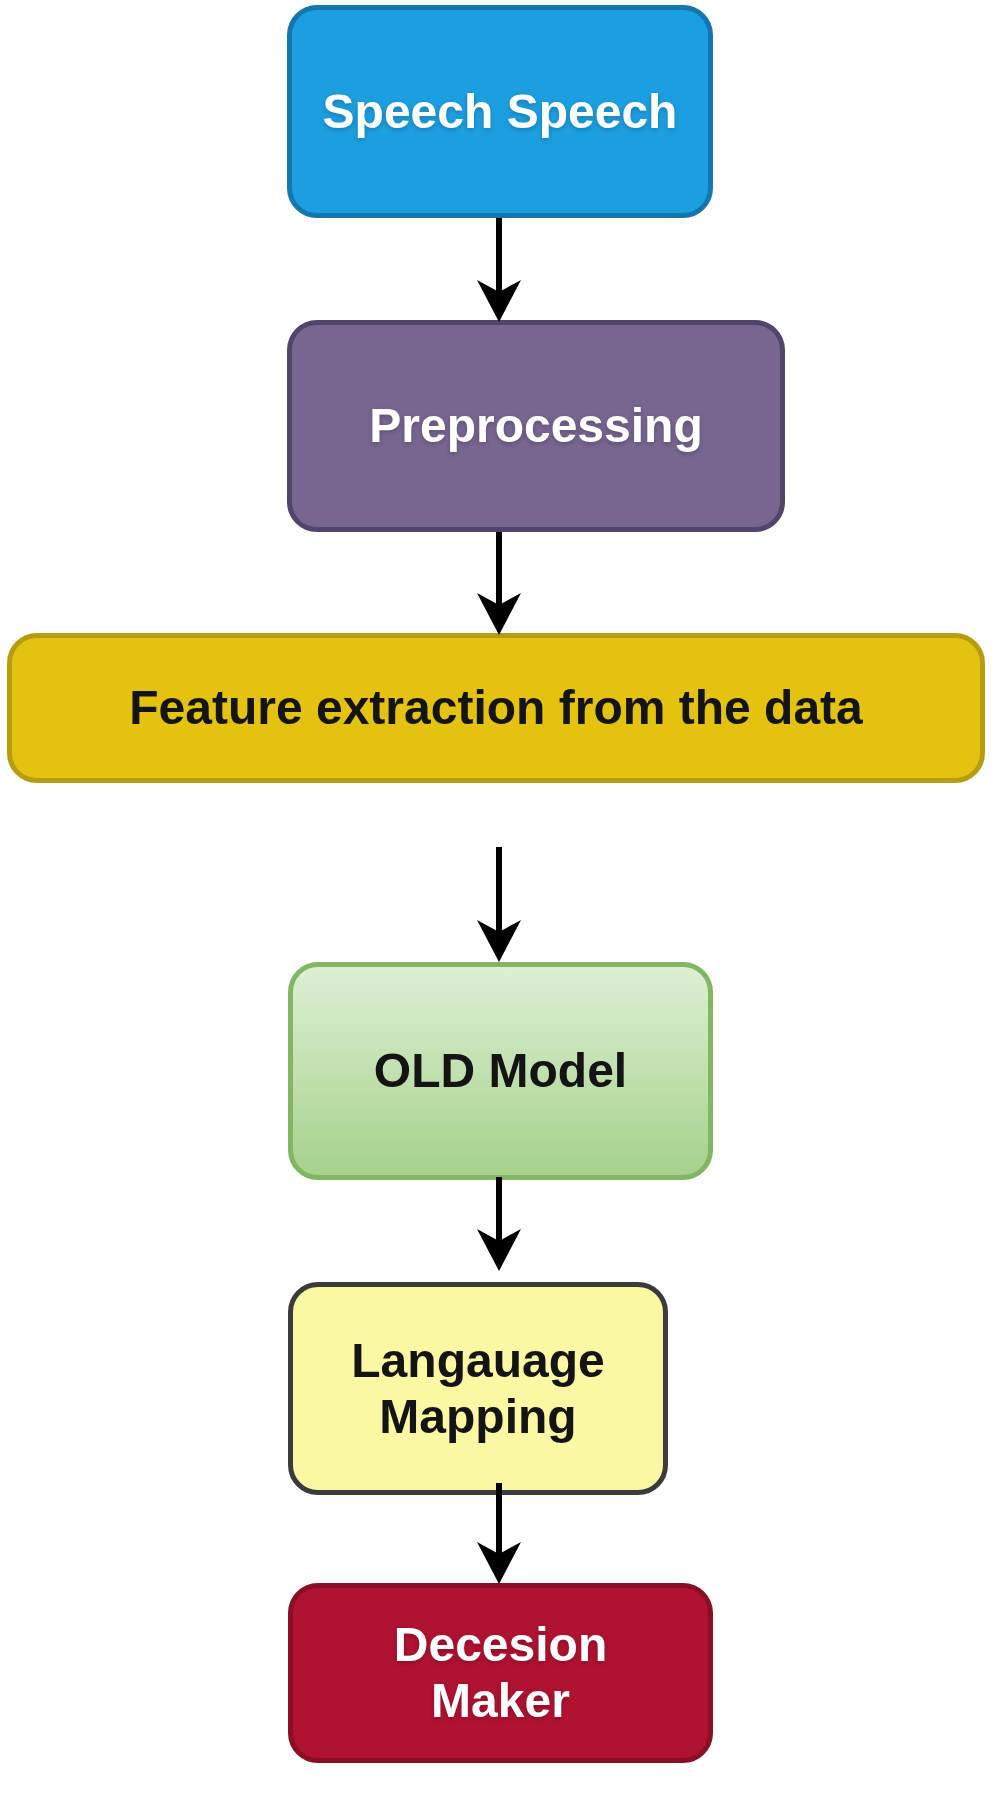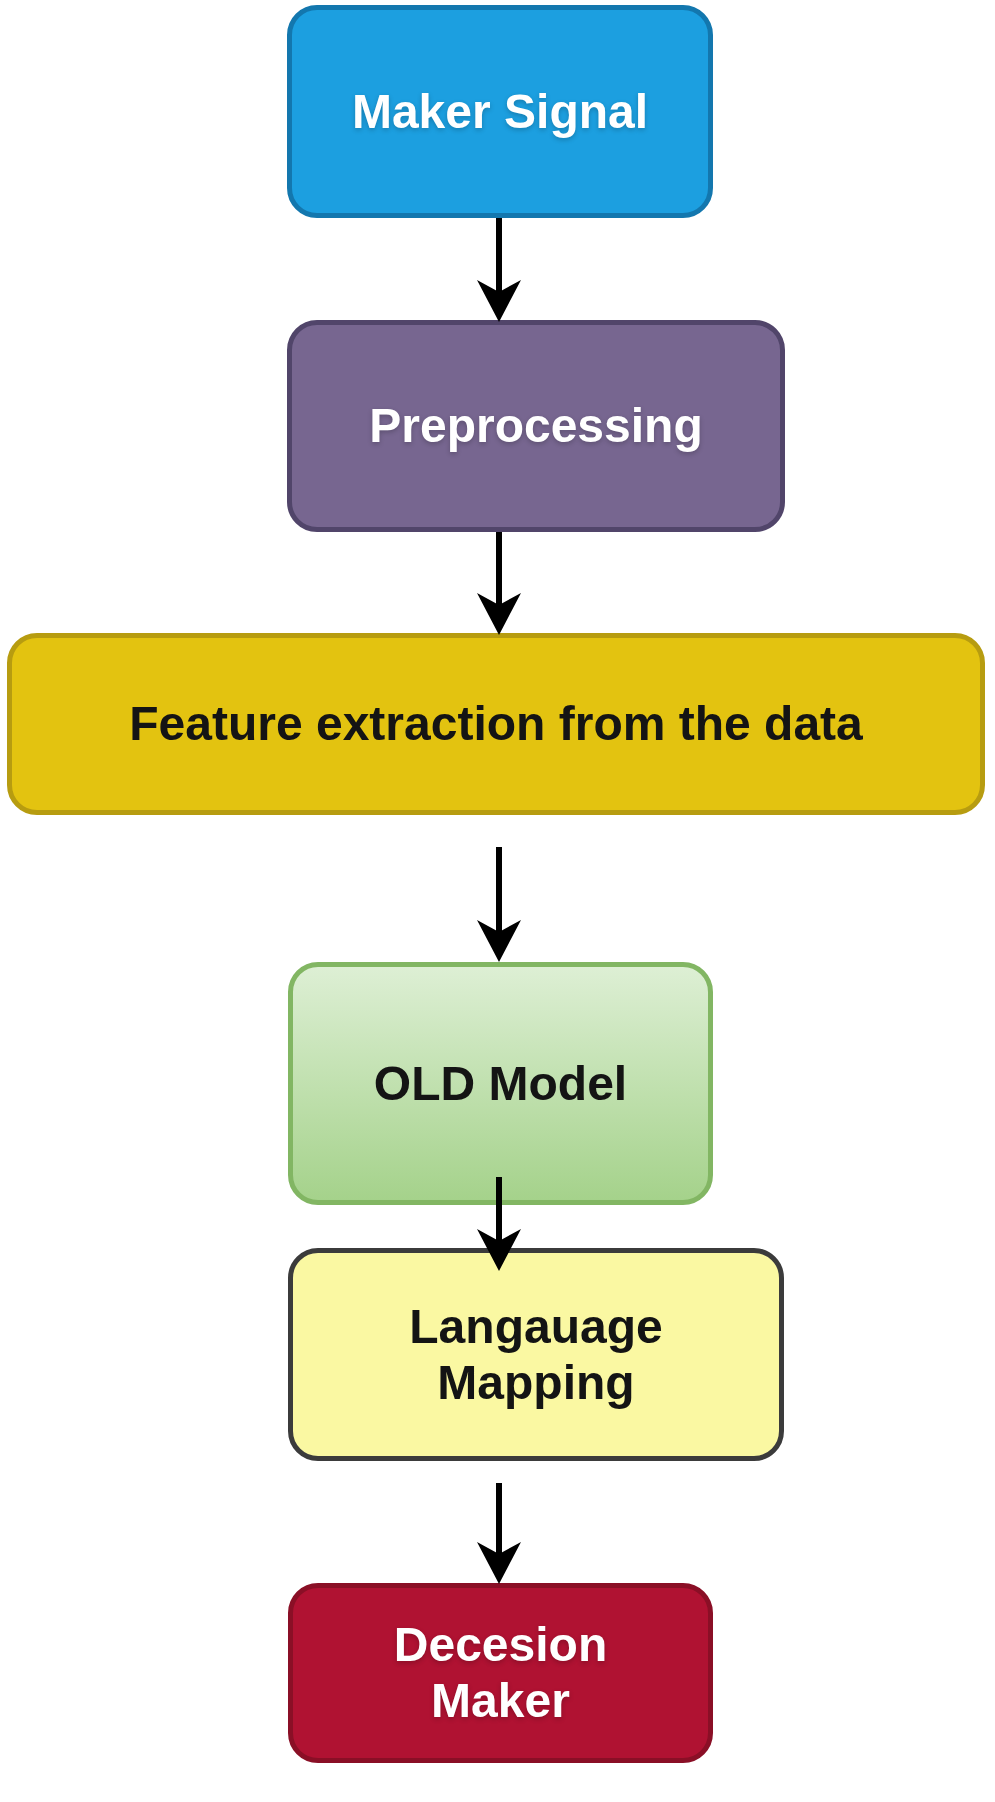--- a/index.html
+++ b/index.html
@@ -29,43 +29,43 @@
     font-weight: bold;
     font-size: 48px;
     line-height: 1.16;
     white-space: pre-line;
   }
   .text-light .label {
     text-shadow: 0 2px 5px rgba(0,0,0,0.22);
   }
   .node-speech   { left: 287px; top: 5px;    width: 426px; height: 213px; }
   .node-preproc  { left: 287px; top: 320px;  width: 498px; height: 212px; }
-  .node-feature  { left: 7px;   top: 633px;  width: 978px; height: 182px; }
+  .node-feature  { left: 7px;   top: 633px;  width: 978px; height: 150px; }
   .node-oldmodel {
-    left: 288px; top: 962px; width: 425px; height: 243px;
+    left: 288px; top: 962px; width: 425px; height: 218px;
     background: linear-gradient(to bottom, var(--fill-top, #dfeed6), var(--fill-bottom, #a5d28b));
   }
-  .node-langmap  { left: 288px; top: 1248px; width: 496px; height: 213px; align-items: center; }
+  .node-langmap  { left: 288px; top: 1282px; width: 380px; height: 213px; align-items: center; }
   .node-decision { left: 288px; top: 1583px; width: 425px; height: 180px; }
   .arrows {
     position: absolute;
     left: 0; top: 0;
     width: 995px; height: 1802px;
     pointer-events: none;
   }
   .arrows line    { stroke: #000000; stroke-width: 6; }
   .arrows polygon { fill: #000000; }
 </style>
 </head>
 <body>
 
 <div class="canvas">
 
   <div class="node node-speech text-light" style="--fill: #1C9FE0; --border: #1377AE; --text: #FFFFFF;">
-    <span class="label">Maker Signal</span>
+    <span class="label">Speech Speech</span>
   </div>
 
   <div class="node node-preproc text-light" style="--fill: #776690; --border: #51456A; --text: #FFFFFF;">
     <span class="label">Preprocessing</span>
   </div>
 
   <div class="node node-feature" style="--fill: #E3C310; --border: #B79C10; --text: #141414;">
     <span class="label">Feature extraction from the data</span>
   </div>
 

